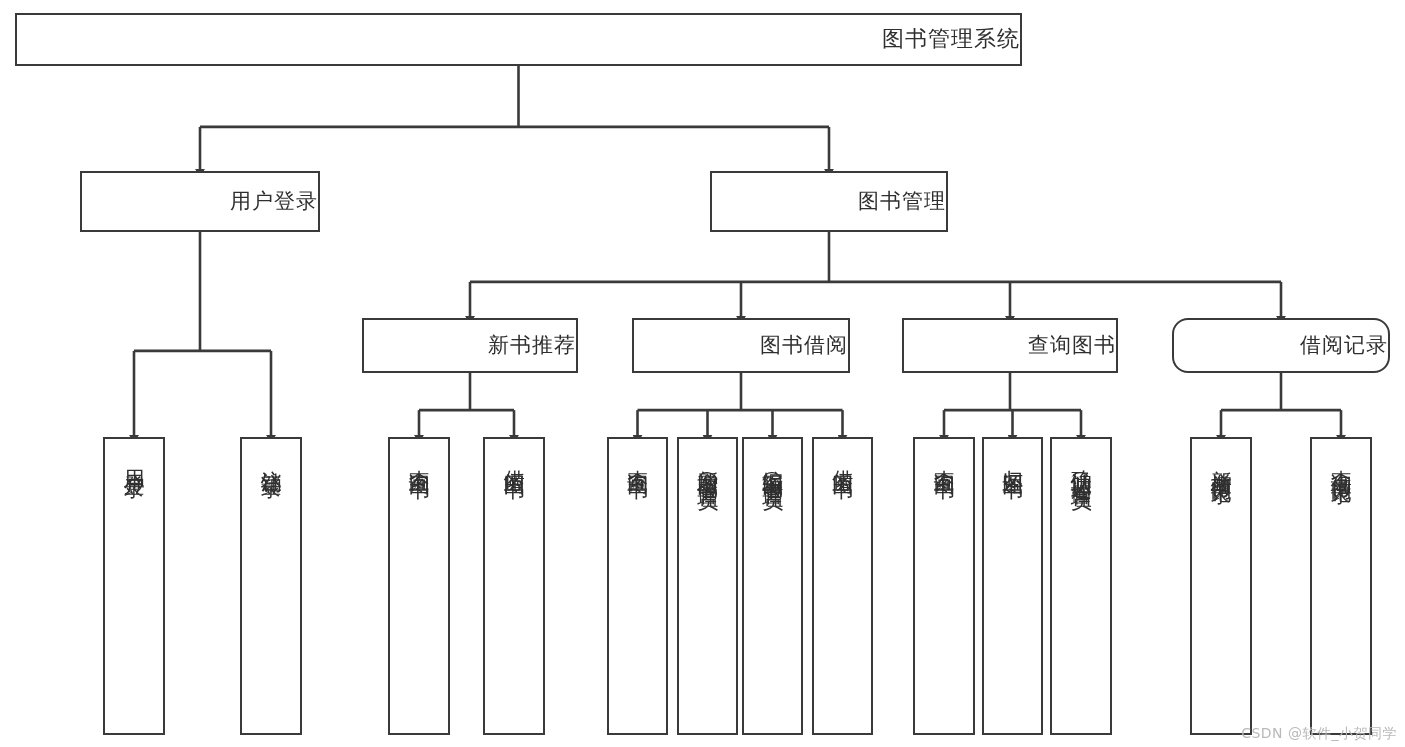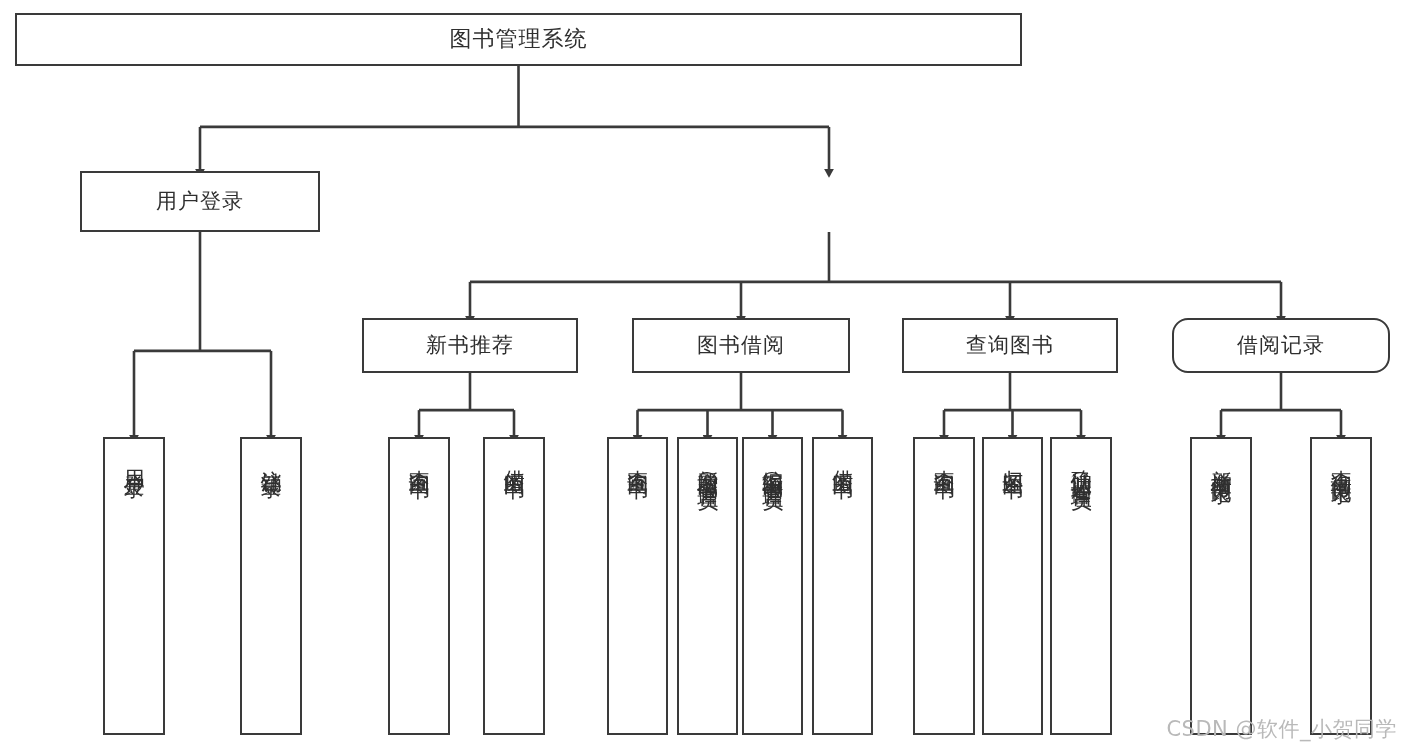--- a/index.html
+++ b/index.html
@@ -24,21 +24,21 @@
     height: 747px;
     pointer-events: none;
   }
   .node {
     position: absolute;
     box-sizing: border-box;
     border: 2.5px solid #3a3a3a;
     background: #ffffff;
     display: flex;
     align-items: center;
-    justify-content: center;
+    justify-content: flex-end;
     color: #2f2f2f;
   }
   .node-h {
     font-size: 21px;
     letter-spacing: 1px;
     line-height: 1.2;
     white-space: nowrap;
   }
   .node-root {
     font-size: 22px;
@@ -55,21 +55,21 @@
     font-size: 21px;
     line-height: 1.08;
     letter-spacing: 3px;
     white-space: nowrap;
     color: #2f2f2f;
   }
   .watermark {
     position: absolute;
     right: 8px;
     bottom: 4px;
-    font-size: 21px;
+    font-size: 14px;
     color: #b9b9b9;
     letter-spacing: 0.5px;
     white-space: nowrap;
     margin-top: 20px;
   }
 </style>
 </head>
 <body>
 
 <div id="canvas">
@@ -109,20 +109,23 @@
         <path d="M1341,410.12 L1341,436" marker-end="url(#arrow)"></path>
       </g>
   </svg>
 
   <div class="node node-h node-root" style="left: 15px; top: 13px; width: 1007px; height: 53px;">
     <span>图书管理系统</span>
   </div>
 
   <div class="node node-h" style="left: 80px; top: 171px; width: 240px; height: 61px;">
     <span>用户登录</span>
+  </div>
+  <div class="node node-h" style="left: 710px; top: 171px; width: 238px; height: 61px;">
+    <span>图书管理</span>
   </div>
 
   <div class="node node-h" style="left: 632px; top: 318px; width: 218px; height: 55px;">
     <span>图书借阅</span>
   </div>
   <div class="node node-h" style="left: 362px; top: 318px; width: 216px; height: 55px;">
     <span>新书推荐</span>
   </div>
   <div class="node node-h" style="left: 902px; top: 318px; width: 216px; height: 55px;">
     <span>查询图书</span>

